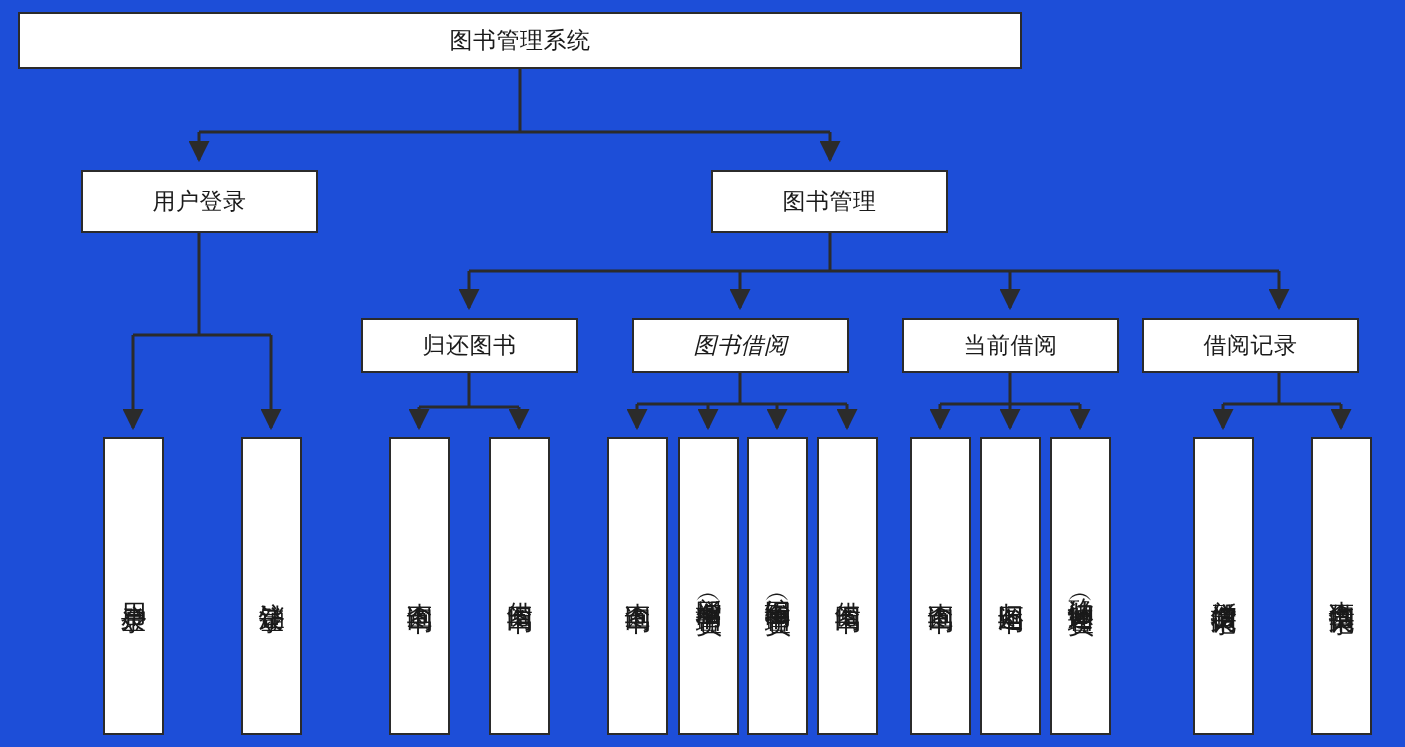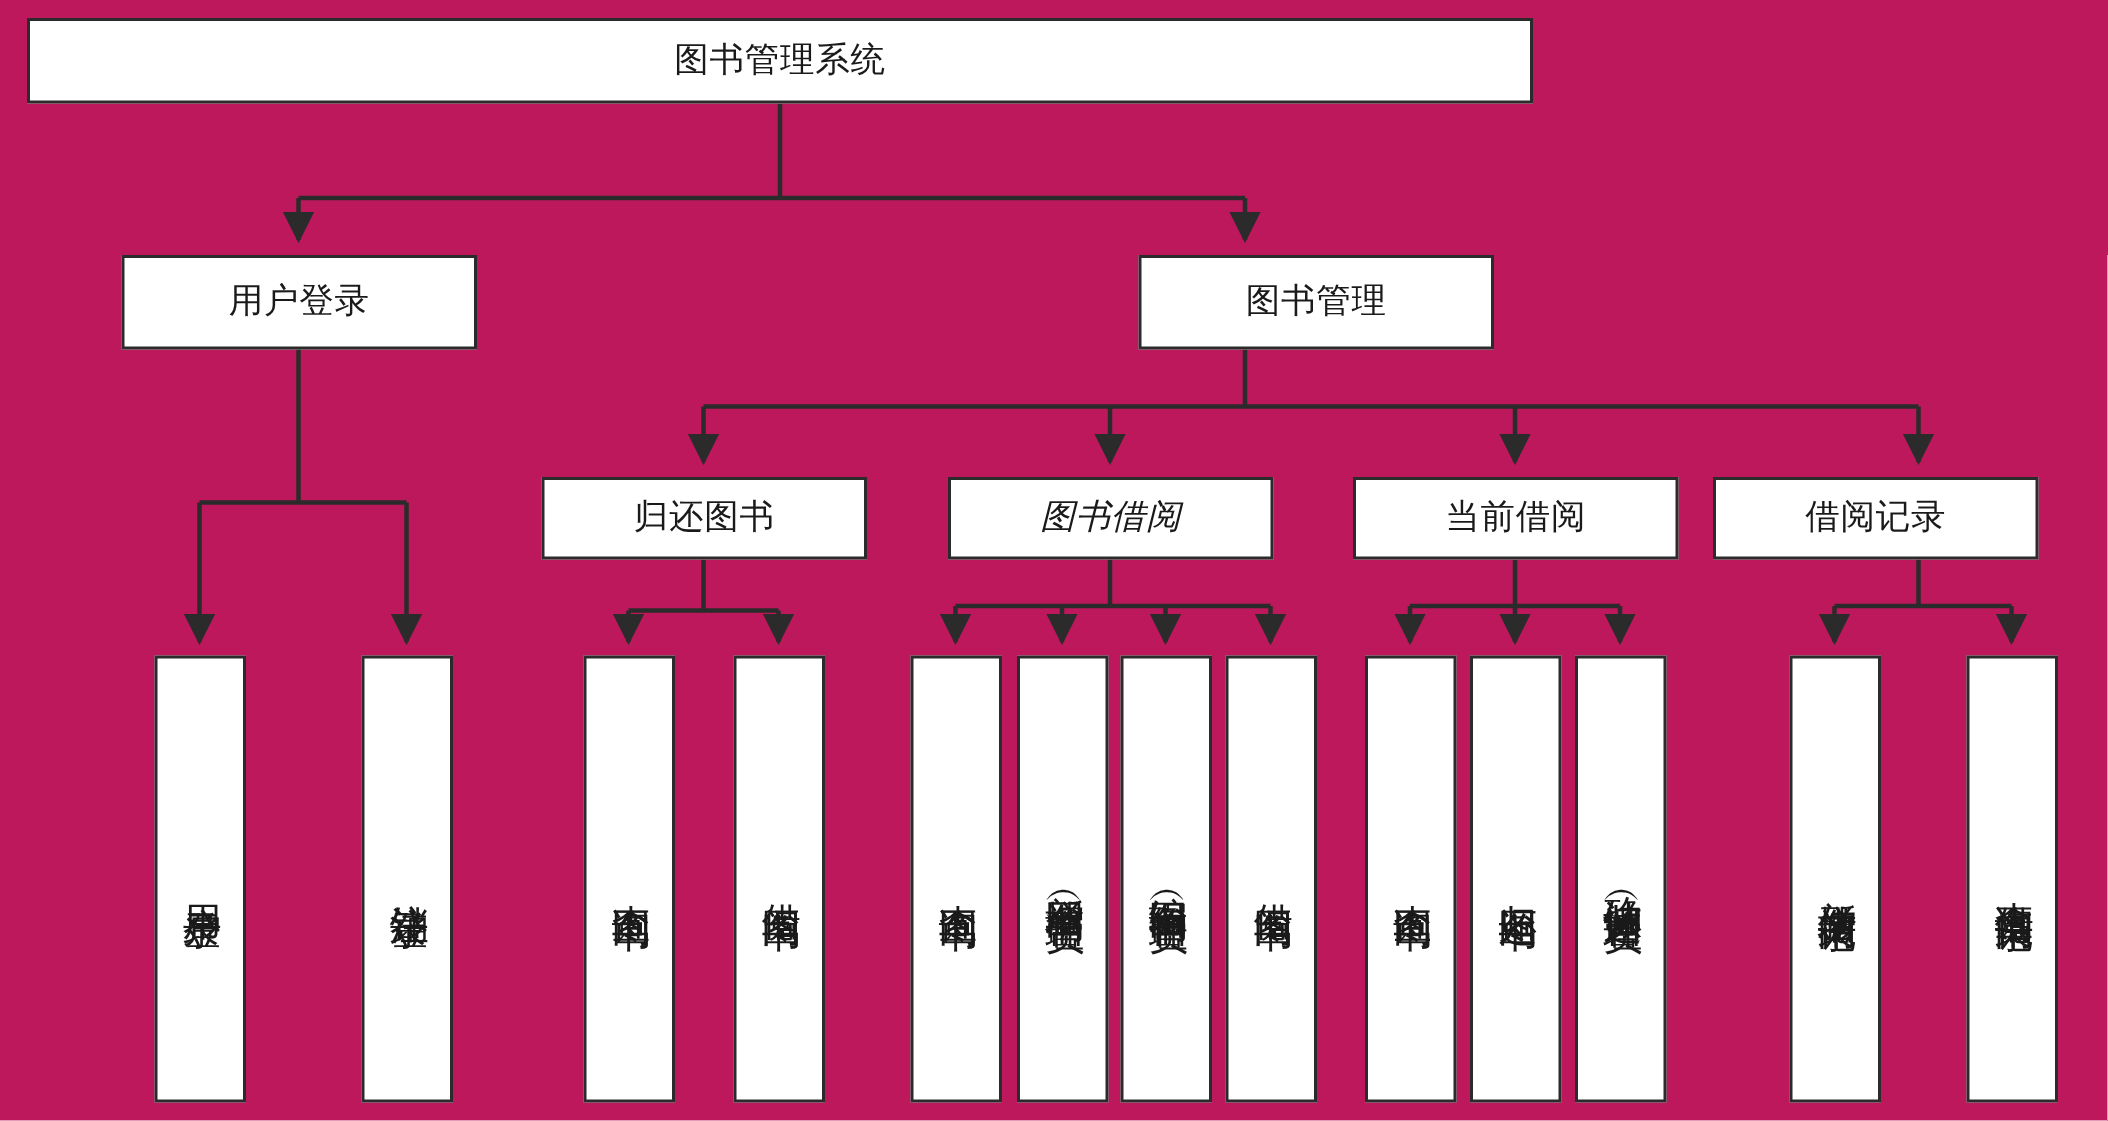--- a/index.html
+++ b/index.html
@@ -7,21 +7,21 @@
     padding: 0;
     background: #ffffff;
   }
   body {
     font-family: "DejaVu Sans", "Liberation Sans", sans-serif;
   }
   #canvas {
     position: relative;
     width: 1405px;
     height: 747px;
-    background: #be185d;
+    background: #1d4ed8;
     overflow: hidden;
   }
   #edges {
     position: absolute;
     left: 0;
     top: 0;
     width: 1405px;
     height: 747px;
     pointer-events: none;
   }
@@ -125,31 +125,31 @@
     </g>
   </svg>
 
   <div class="node node-h node-root" style="left:18px; top:12px; width:1004px; height:57px;">
     <span>图书管理系统</span>
   </div>
 
   <div class="node node-h" style="left:81px; top:170px; width:237px; height:63px;">
     <span>用户登录</span>
   </div>
-  <div class="node node-h" style="left:711px; top:170px; width:237px; height:63px;margin-left:48px;">
+  <div class="node node-h" style="left:711px; top:170px; width:237px; height:63px;">
     <span>图书管理</span>
   </div>
 
   <div class="node node-h" style="left:361px; top:318px; width:217px; height:55px;">
     <span>归还图书</span>
   </div>
   <div class="node node-h" style="left:632px; top:318px; width:217px; height:55px;font-style:italic;">
     <span>图书借阅</span>
   </div>
-  <div class="node node-h" style="left:902px; top:318px; width:217px; height:55px;">
+  <div class="node node-h" style="left:902px; top:318px; width:217px; height:55px;font-family:Liberation Serif, serif;">
     <span>当前借阅</span>
   </div>
   <div class="node node-h" style="left:1142px; top:318px; width:217px; height:55px;text-align:right;">
     <span>借阅记录</span>
   </div>
 
   <div class="node node-v" style="left:103px; top:437px; width:61px; height:298px;">
     <span>用户登录</span>
   </div>
   <div class="node node-v" style="left:241px; top:437px; width:61px; height:298px;">

